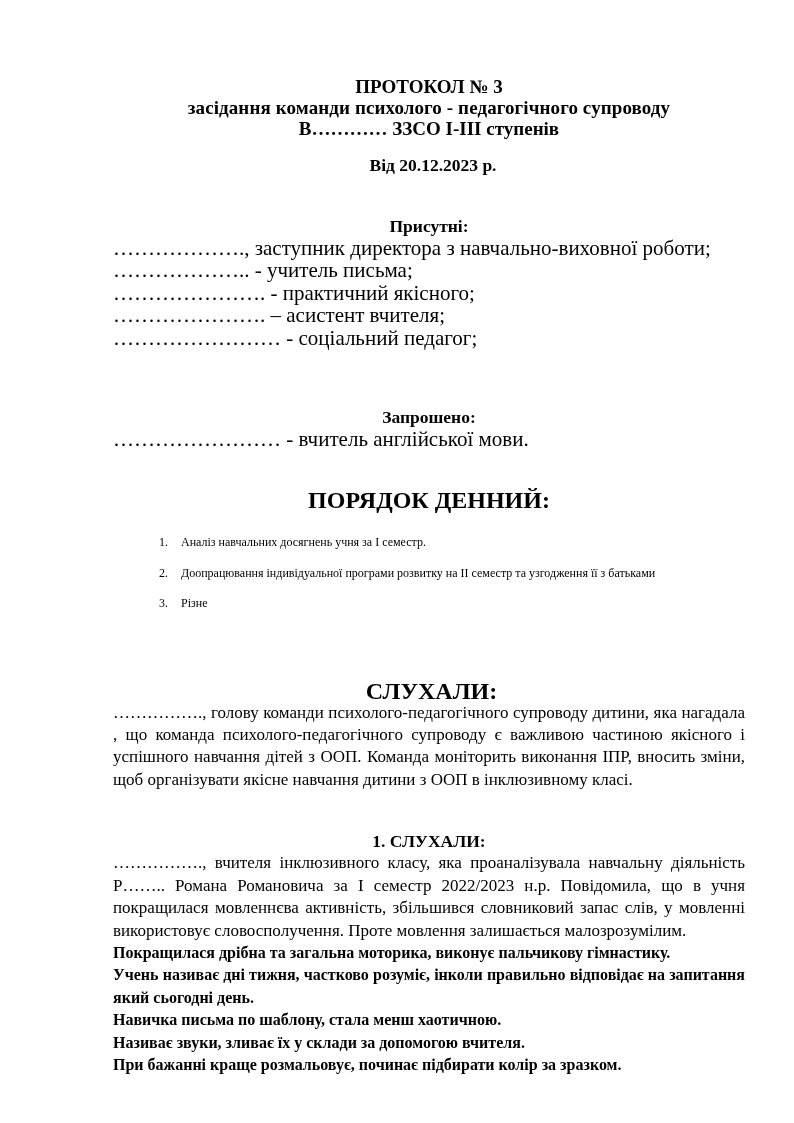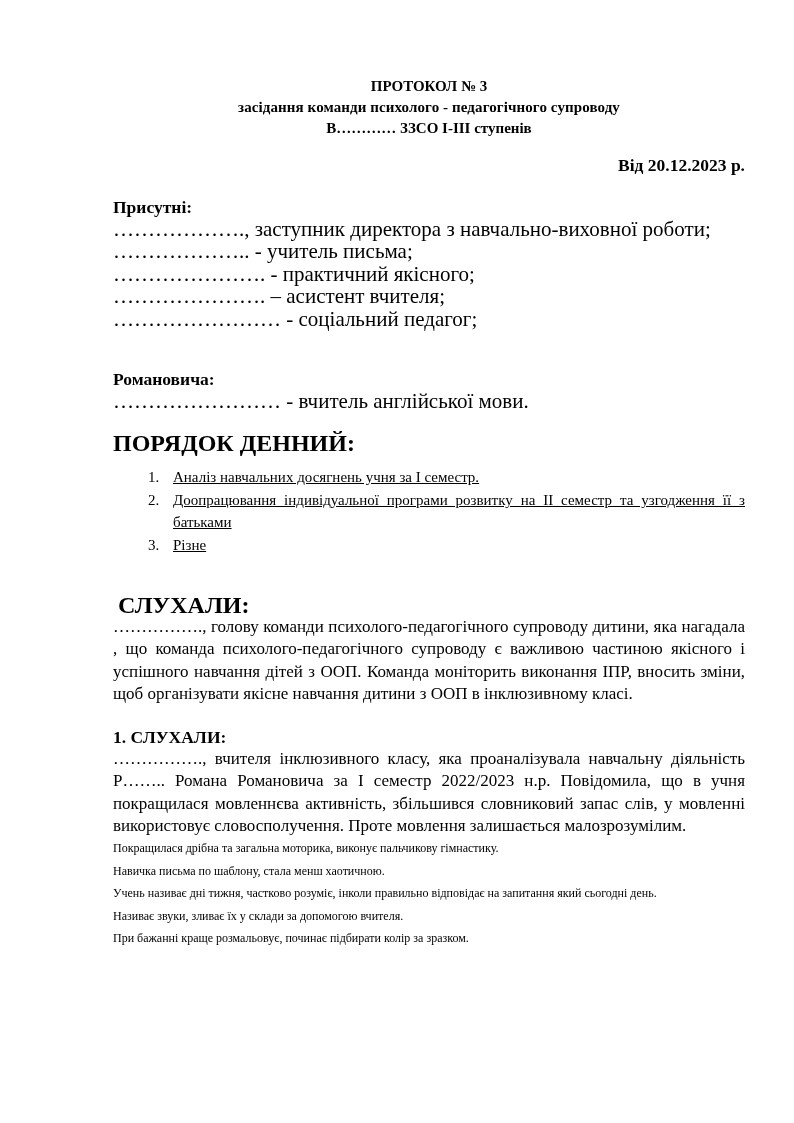--- a/index.html
+++ b/index.html
@@ -26,42 +26,43 @@
     width: 632px;
   }
 
   
   .title-block {
     padding-top: 76px;
     text-align: center;
   }
   .title-line {
     font-weight: bold;
-    font-size: 15px;
+    font-size: 19px;
     line-height: 21px;
     white-space: nowrap;
   }
   .title-line.l2 { letter-spacing: 0.1px; }
 
   
   .date-line {
     margin-top: 16px;
     font-weight: bold;
     font-size: 17.5px;
     line-height: 21px;
-    text-align: right;
+    text-align: center;
     margin-left: 8px;
   }
 
   
   .sec-heading {
     font-weight: bold;
     font-size: 17.5px;
     line-height: 22px;
-    text-align: left;
+    text-align: center;
+    margin-top: 19px;
   }
   .sec-heading.big {
     font-size: 24px;
   }
   .sec-heading.indented {
     padding-left: 5px;
   }
 
   
   .para {
@@ -81,38 +82,38 @@
   .gap-xl { height: 38px; }
 
   
   ol.agenda {
     margin: 0;
     padding: 0 0 0 50px;
     list-style-position: outside;
     list-style-type: decimal;
   }
   ol.agenda > li {
-    font-size: 15px;
+    font-size: 12px;
     line-height: 22.4px;
     text-align: justify;
     text-justify: inter-word;
     padding-left: 10px;
-    margin: 0;
-    text-decoration: underline;
+    margin: 8px;
   }
   ol.agenda > li.nojust {
     text-align: left;
   }
 
   
   .stmt {
-    font-size: 12px;
+    font-size: 16px;
     line-height: 22.4px;
     text-align: justify;
     text-justify: inter-word;
+    font-weight: bold;
   }
   .stmt.last-left { text-align: left; }
 </style>
 </head>
 <body>
 
 <div class="page">
   <div class="content">
 
     <div class="title-block">
@@ -129,21 +130,21 @@
     <div>
       <div class="roster-line">………………., заступник директора з навчально-виховної роботи;</div>
       <div class="roster-line">……………….. - учитель письма;</div>
       <div class="roster-line">…………………. - практичний якісного;</div>
       <div class="roster-line">…………………. – асистент вчителя;</div>
       <div class="roster-line">…………………… - соціальний педагог;</div>
     </div>
 
     <div class="gap-xl"></div>
 
-    <div class="sec-heading">Романовича:</div>
+    <div class="sec-heading">Запрошено:</div>
     <div>
       <div class="roster-line">…………………… - вчитель англійської мови.</div>
     </div>
 
     <div class="gap-m"></div>
 
     <div class="sec-heading big">ПОРЯДОК ДЕННИЙ:</div>
 
     <div class="gap-s"></div>
 
@@ -158,20 +159,20 @@
     <div class="sec-heading big indented">СЛУХАЛИ:</div>
     <div class="para">……………., голову команди психолого-педагогічного супроводу дитини, яка нагадала , що команда психолого-педагогічного супроводу є важливою частиною якісного і успішного навчання дітей з ООП. Команда моніторить виконання ІПР, вносить зміни, щоб організувати якісне навчання дитини з ООП в інклюзивному класі.</div>
 
     <div class="gap-m"></div>
 
     <div class="sec-heading">1. СЛУХАЛИ:</div>
     <div class="para">……………., вчителя інклюзивного класу, яка проаналізувала навчальну діяльність Р…….. Романа Романовича за І семестр 2022/2023 н.р. Повідомила, що в учня покращилася мовленнєва активність, збільшився словниковий запас слів, у мовленні використовує словосполучення. Проте мовлення залишається малозрозумілим.</div>
 
     <div>
       <div class="stmt">Покращилася дрібна та загальна моторика, виконує пальчикову гімнастику.</div>
+      <div class="stmt">Учень називає дні тижня, частково розуміє, інколи правильно відповідає на запитання який сьогодні день.</div>
       <div class="stmt last-left">Навичка письма по шаблону, стала менш хаотичною.</div>
-      <div class="stmt">Учень називає дні тижня, частково розуміє, інколи правильно відповідає на запитання який сьогодні день.</div>
       <div class="stmt last-left">Називає звуки, зливає їх у склади за допомогою вчителя.</div>
       <div class="stmt last-left">При бажанні краще розмальовує, починає підбирати колір за зразком.</div>
     </div>
 
   </div>
 </div>
 
 </body></html>

